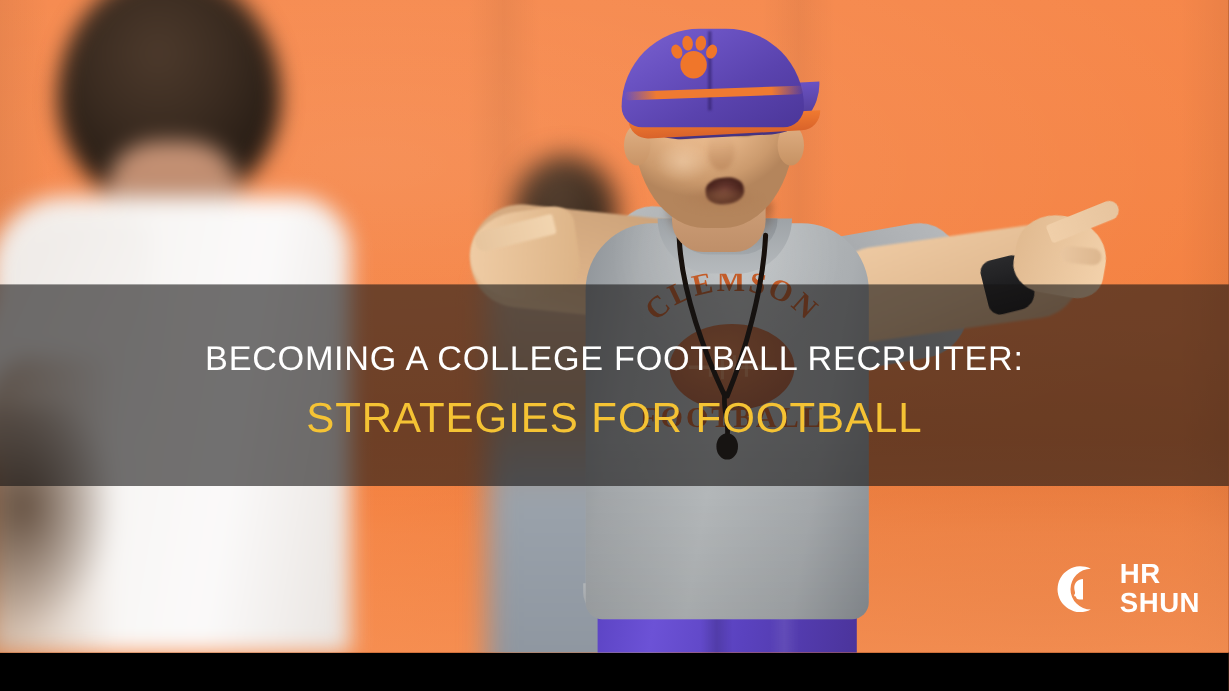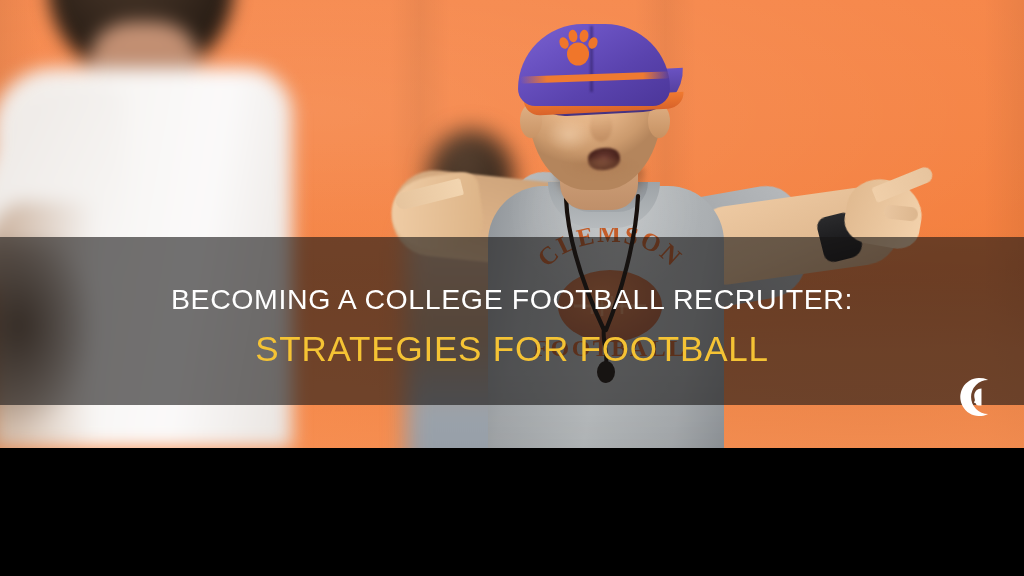--- a/index.html
+++ b/index.html
@@ -7,21 +7,21 @@
     padding: 0;
     background: #000;
   }
   body {
     font-family: "Liberation Sans", sans-serif;
   }
 
   #stage {
     position: relative;
     width: 1024px;
-    height: 448px;
+    height: 544px;
     overflow: hidden;
     background: #F58243;
   }
 
   
   .photo {
     position: absolute;
     inset: 0;
     overflow: hidden;
   }
@@ -575,15 +575,19 @@
   <div class="band-sub">STRATEGIES FOR FOOTBALL</div>
 
   <div class="logo">
     <div class="logo-mark">
       <svg viewBox="0 0 44 44">
         <path d="M31.5,4.2 A20,20 0 1 0 31.5,39.8 A16.4,16.4 0 1 1 31.5,4.2 Z" fill="#ffffff"></path>
         <path d="M24.6,13.2 c-4.4,0 -7.6,3.3 -7.6,7.6 c0,2.1 0.7,3.4 0.7,4.6 c0,0.9 -0.8,1.3 -0.8,2.0
                  c0,0.7 0.7,0.9 1.5,1.0 c0.2,1.6 1.2,2.6 3.1,2.6 l3.1,0 l0,-17.8 Z" fill="#ffffff"></path>
       </svg>
     </div>
+    <div class="logo-text">
+      <span>HR</span>
+      <span>SHUN</span>
+    </div>
   </div>
 
 </div>
 
 </body></html>

